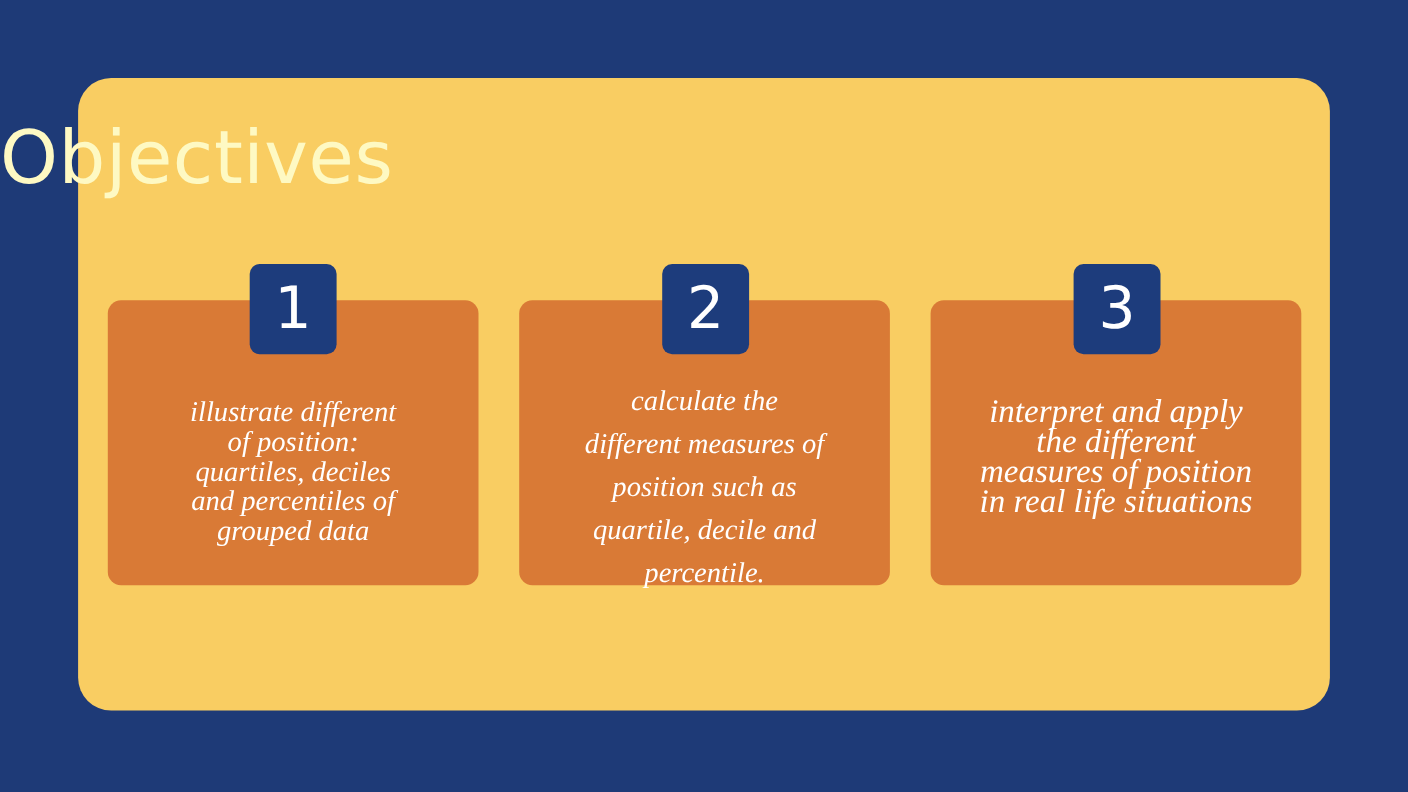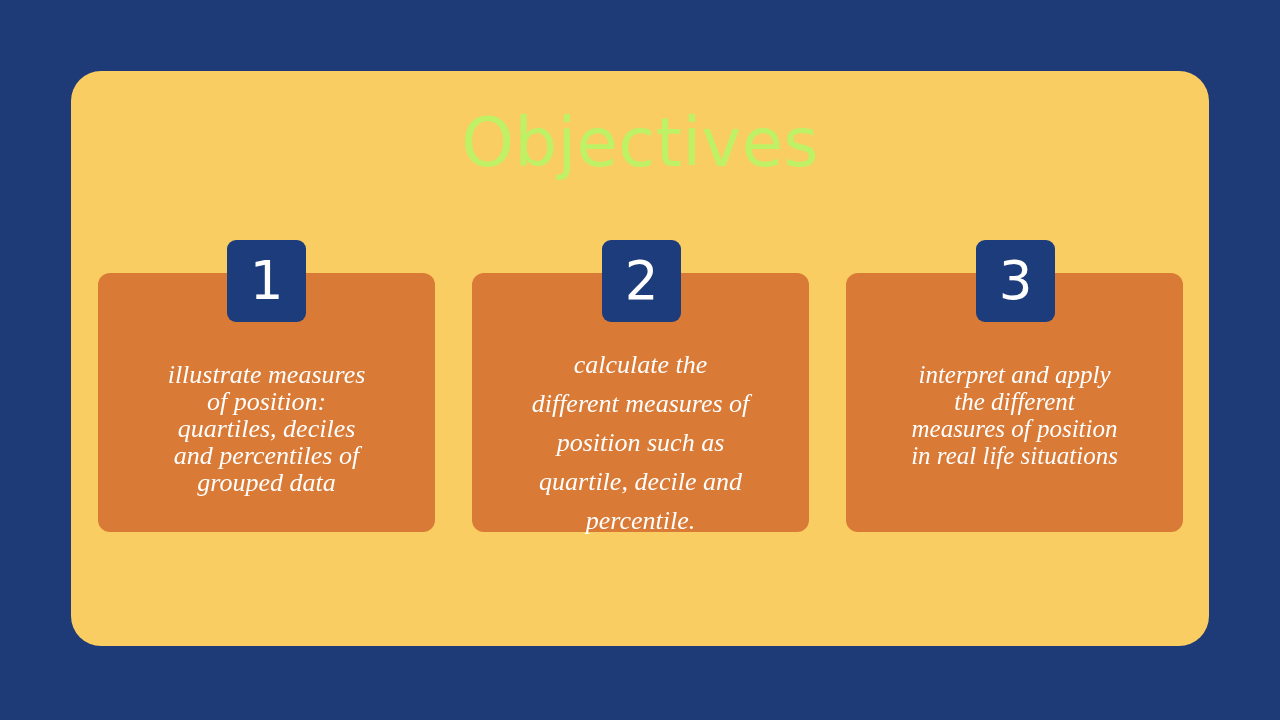--- a/index.html
+++ b/index.html
@@ -26,26 +26,26 @@
     width: 1138px;
     height: 575px;
     background: #f9cd62;
     border-radius: 30px;
   }
   #slide-title {
     position: absolute;
     left: 0;
     top: 103px;
     width: 1280px;
-    text-align: center;
+    text-align: left;
     font-family: "DejaVu Sans", sans-serif;
     font-size: 67px;
     font-weight: 400;
     line-height: 80px;
-    color: #bef264;
+    color: #fef9c3;
     letter-spacing: 0.5px;
   }
   .card {
     position: absolute;
     top: 273px;
     width: 337px;
     height: 259px;
     background: #d97a36;
     border-radius: 12px;
   }
@@ -89,42 +89,42 @@
   }
   #card-text-2 {
     left: 472px;
     top: 345px;
     font-size: 26px;
     line-height: 39px;
   }
   #card-text-3 {
     left: 846px;
     top: 361px;
-    font-size: 25px;
+    font-size: 30px;
     line-height: 27px;
   }
 </style>
 </head>
 <body>
 
 <div id="slide">
 
   <div id="panel"></div>
 
   <div id="slide-title">Objectives</div>
 
   <div class="card" id="card-1"></div>
   <div class="card" id="card-2"></div>
   <div class="card" id="card-3"></div>
 
   <div class="badge" id="badge-1">1</div>
   <div class="badge" id="badge-2">2</div>
   <div class="badge" id="badge-3">3</div>
 
-  <div class="card-text" id="card-text-1">illustrate measures
+  <div class="card-text" id="card-text-1">illustrate different
 of position:
 quartiles, deciles
 and percentiles of
 grouped data</div>
   <div class="card-text" id="card-text-2">calculate the
 different measures of
 position such as
 quartile, decile and
 percentile.</div>
   <div class="card-text" id="card-text-3">interpret and apply

